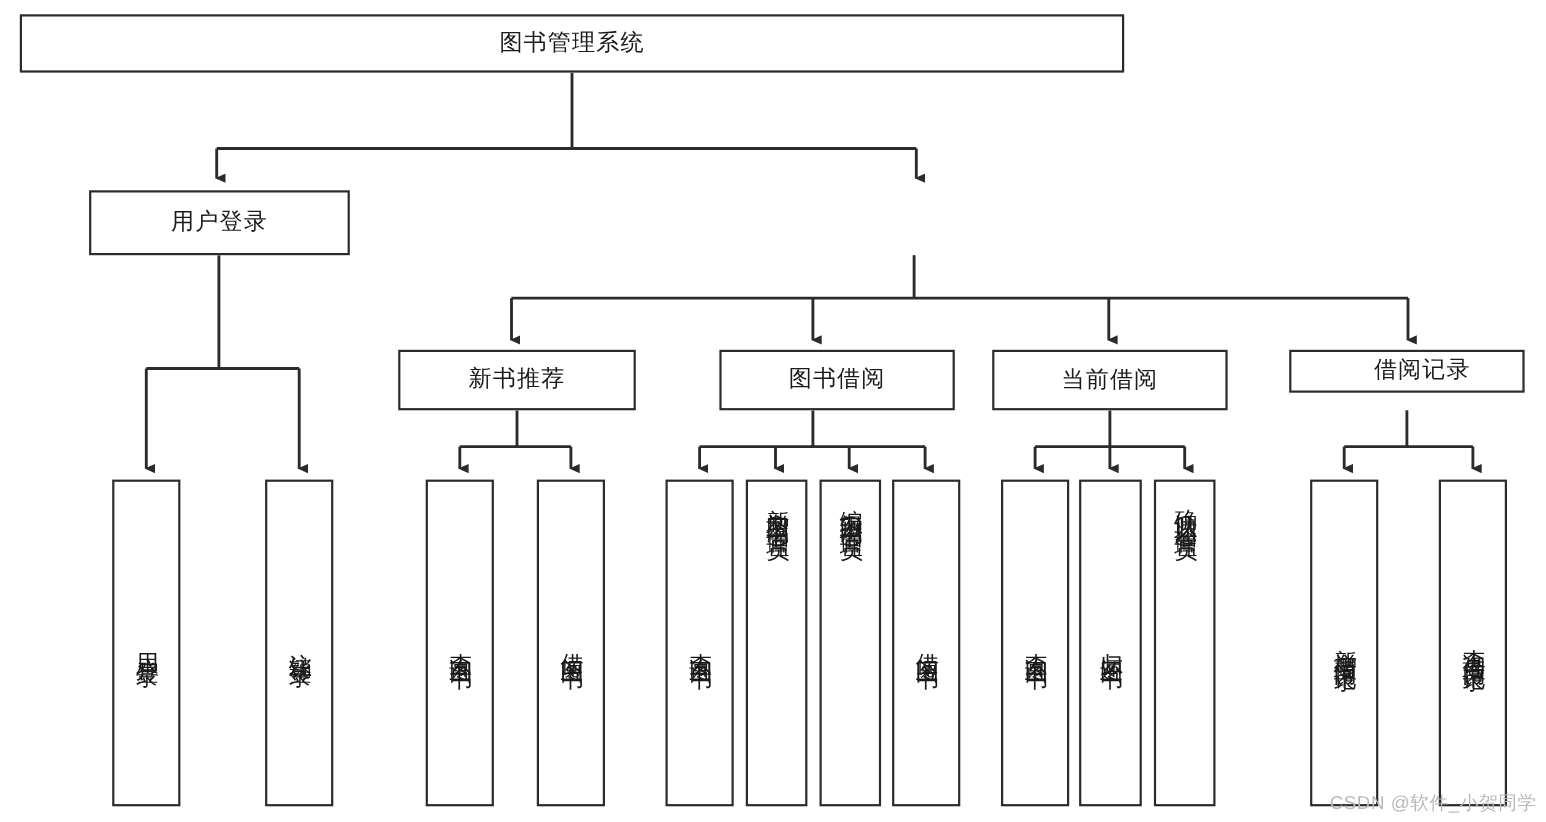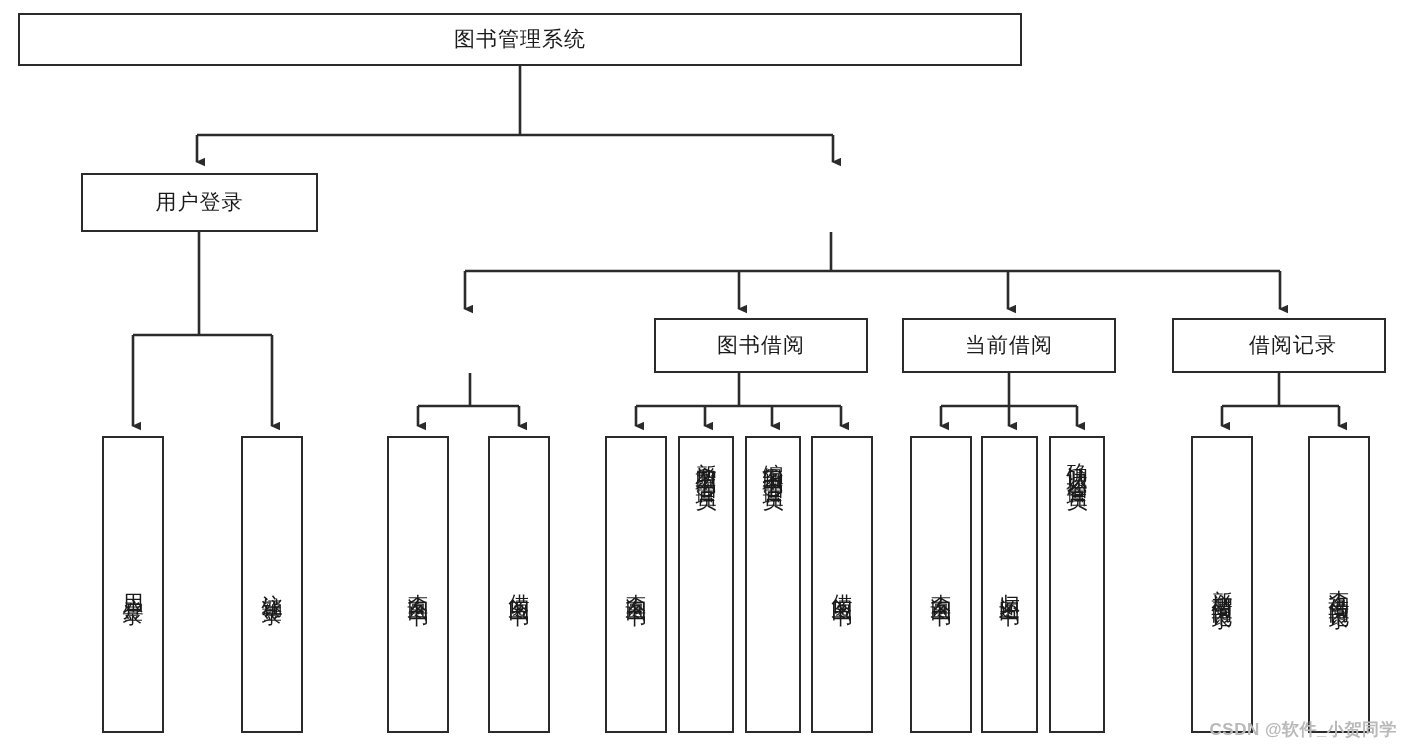--- a/index.html
+++ b/index.html
@@ -71,21 +71,20 @@
   }
   #watermark {
     position: absolute;
     right: 8px;
     bottom: 6px;
     font-size: 17px;
     color: #b9b9b9;
     letter-spacing: 0.5px;
     z-index: 3;
     white-space: nowrap;
-    font-weight: bold;
   }
 </style>
 </head>
 <body>
 
 <div id="canvas">
 
   <svg id="connectors" viewBox="0 0 1405 747" xmlns="http://www.w3.org/2000/svg">
     <defs>
       <marker id="arrowhead" markerWidth="10" markerHeight="10" refX="4.2" refY="8" orient="auto" markerUnits="userSpaceOnUse">
@@ -137,27 +136,30 @@
   </svg>
 
   <div class="node horiz root" style="left:18px; top:13px; width:1004px; height:53px;">
     <span class="label">图书管理系统</span>
   </div>
 
   <div class="node horiz" style="left:81px; top:173px; width:237px; height:59px;">
     <span class="label">用户登录</span>
   </div>
 
+  <div class="node horiz" style="left:362px; top:318px; width:216px; height:55px;">
+    <span class="label">新书推荐</span>
+  </div>
   <div class="node horiz" style="left:654px; top:318px; width:214px; height:55px;">
     <span class="label">图书借阅</span>
   </div>
   <div class="node horiz" style="left:902px; top:318px; width:214px; height:55px;font-family:Liberation Serif, serif;">
     <span class="label">当前借阅</span>
   </div>
-  <div class="node horiz" style="left:1172px; top:318px; width:214px; height:55px;padding-left:28px;">
+  <div class="node horiz" style="left:1172px; top:318px; width:214px; height:39px;padding-left:28px;">
     <span class="label">借阅记录</span>
   </div>
 
   <div class="node vert centered" style="left:102px; top:436px; width:62px; height:297px;">
     <span class="label">用户登录</span>
   </div>
   <div class="node vert centered" style="left:241px; top:436px; width:62px; height:297px;">
     <span class="label">注销登录</span>
   </div>
 

